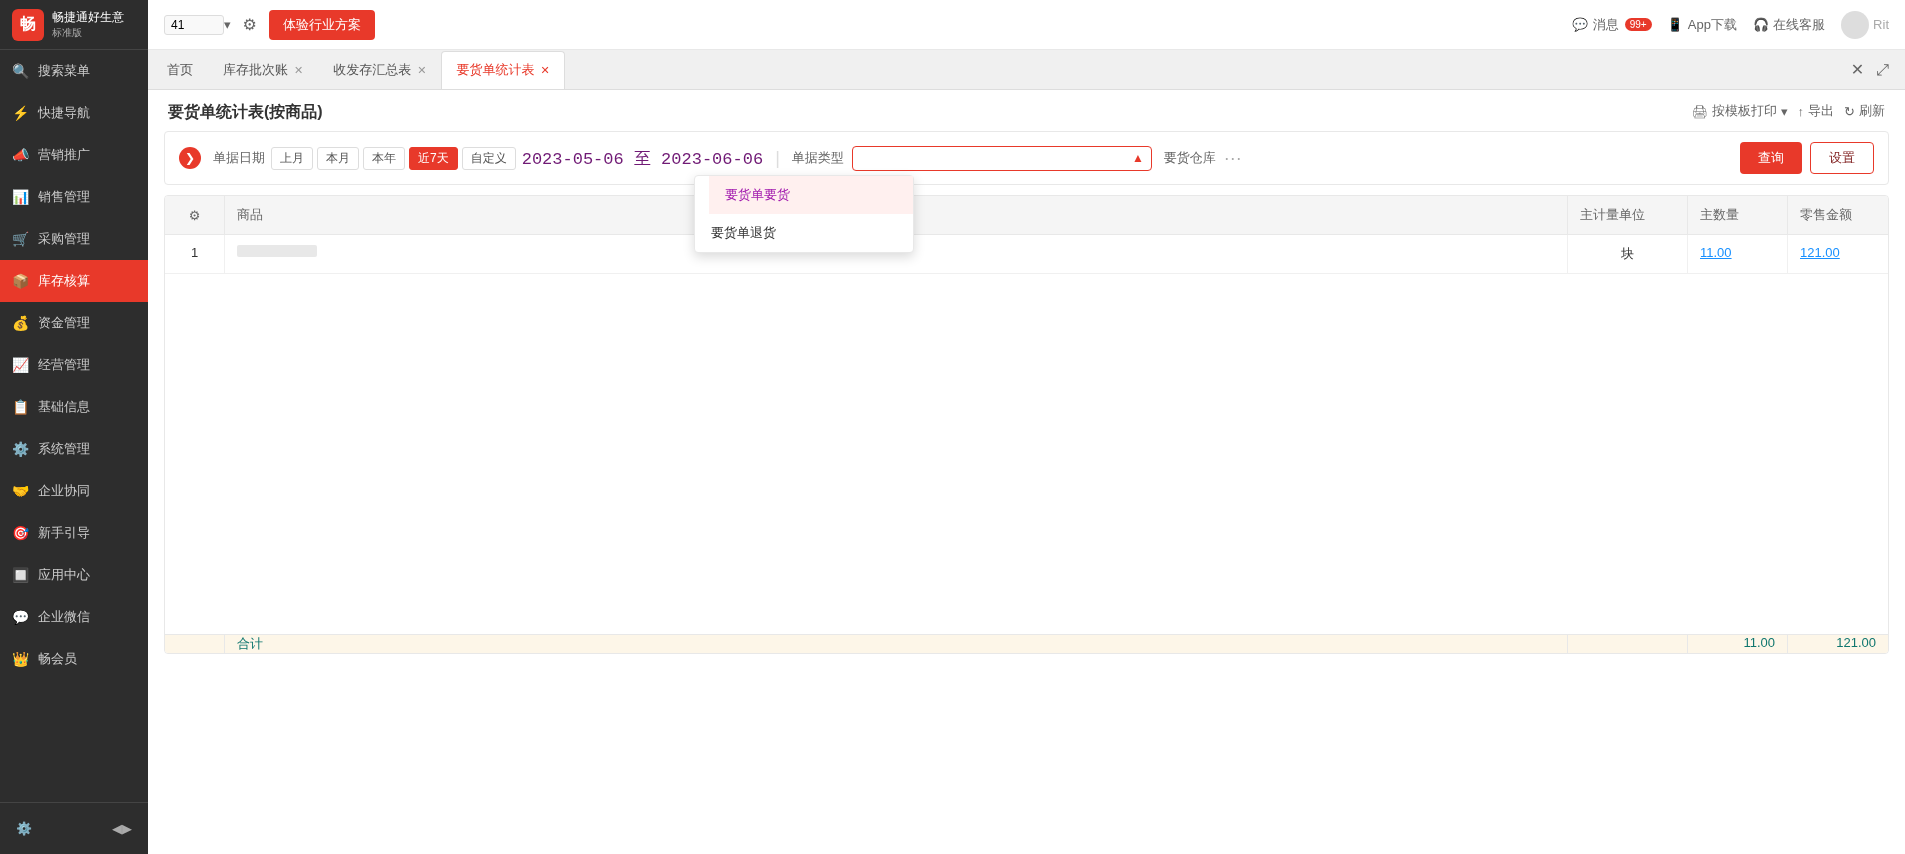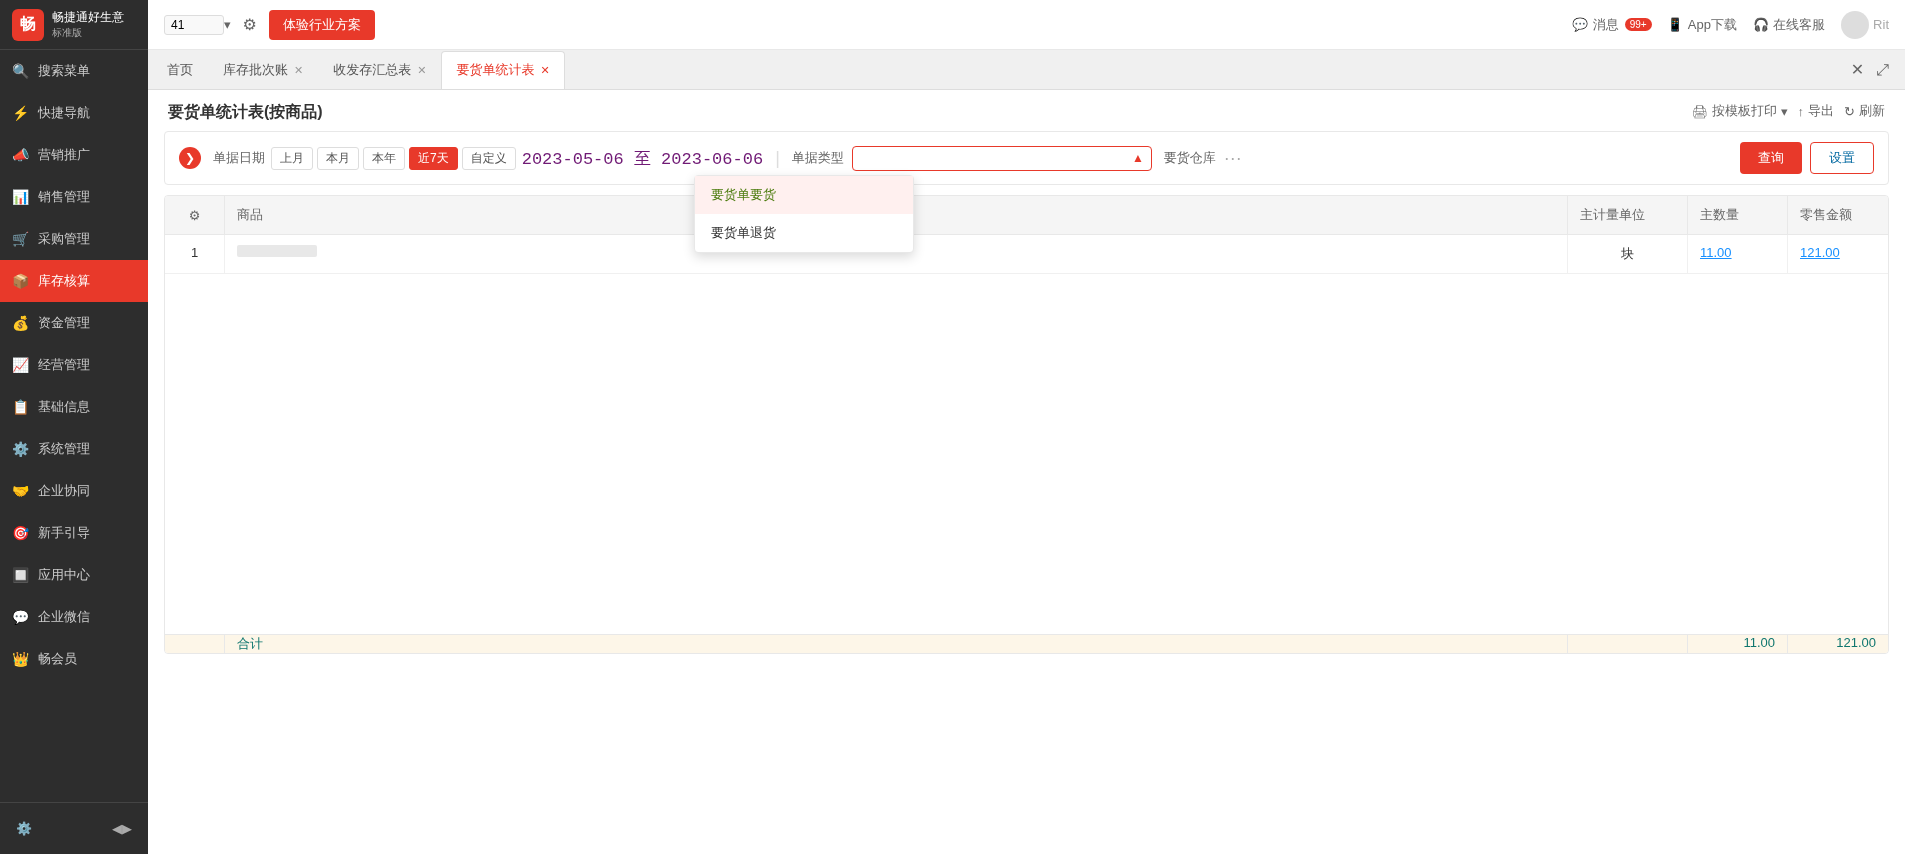--- a/index.html
+++ b/index.html
@@ -304,21 +304,21 @@
       background: #e8392a;
       color: #fff;
       border: none;
       border-radius: 4px;
       padding: 6px 18px;
       cursor: pointer;
       font-size: 13px;
     }
     .btn-setting {
       background: #fff;
-      color: #0369a1;
+      color: #7f1d1d;
       border: 1px solid #e8392a;
       border-radius: 4px;
       padding: 6px 18px;
       cursor: pointer;
       font-size: 13px;
     }
 
     
     .dropdown-overlay {
       position: absolute;
@@ -332,21 +332,22 @@
       width: 220px;
     }
     .dropdown-item {
       padding: 10px 16px;
       cursor: pointer;
       font-size: 13px;
       color: #333;
     }
     .dropdown-item.selected {
       background: #fff0ef;
-      color: #4d7c0f;
+      color: #a21caf;
+      margin-left: 14px;
     }
 
     
     .table-wrapper { margin: 0 16px; border: 1px solid #e8e8e8; border-radius: 4px; overflow: hidden; }
     .table-header {
       display: grid;
       grid-template-columns: 60px 1fr 120px 100px 100px;
       background: #f5f5f5;
       border-bottom: 1px solid #e8e8e8;
       font-size: 13px;

